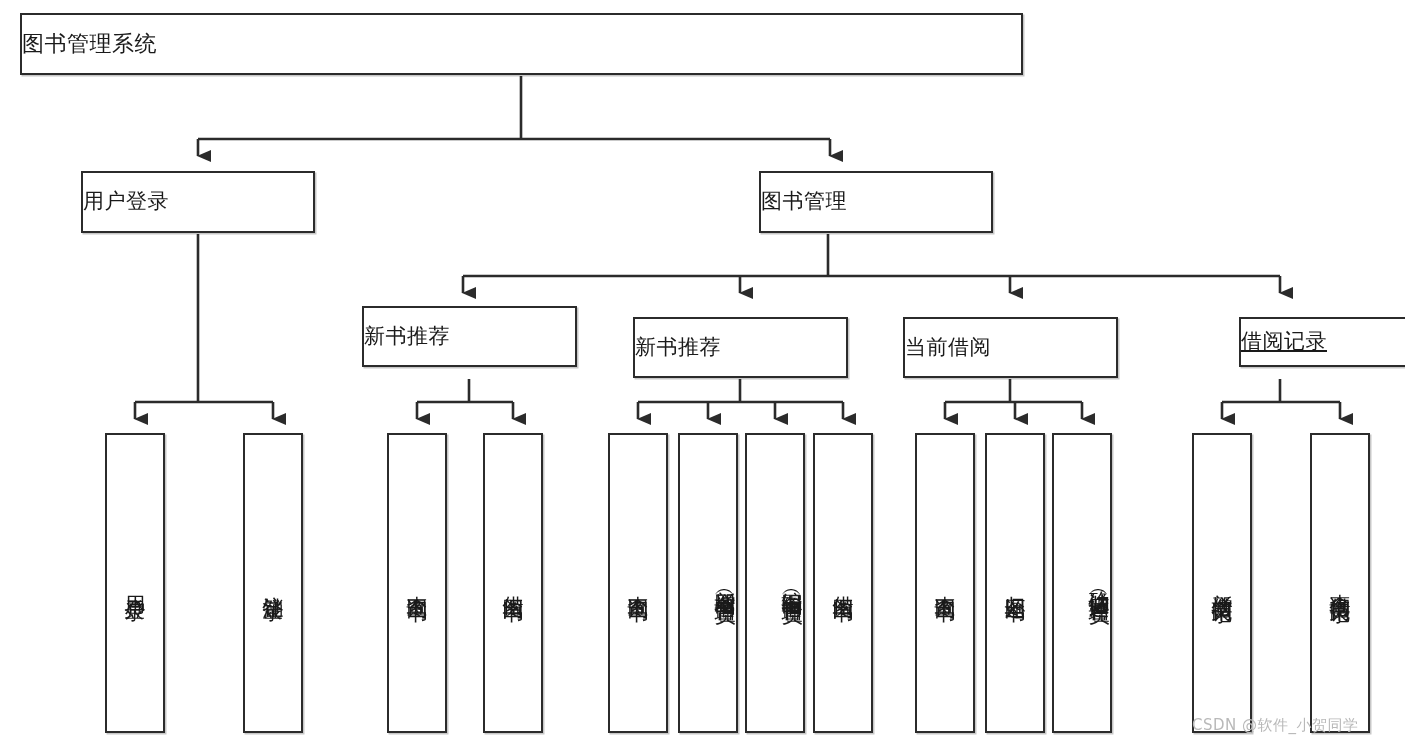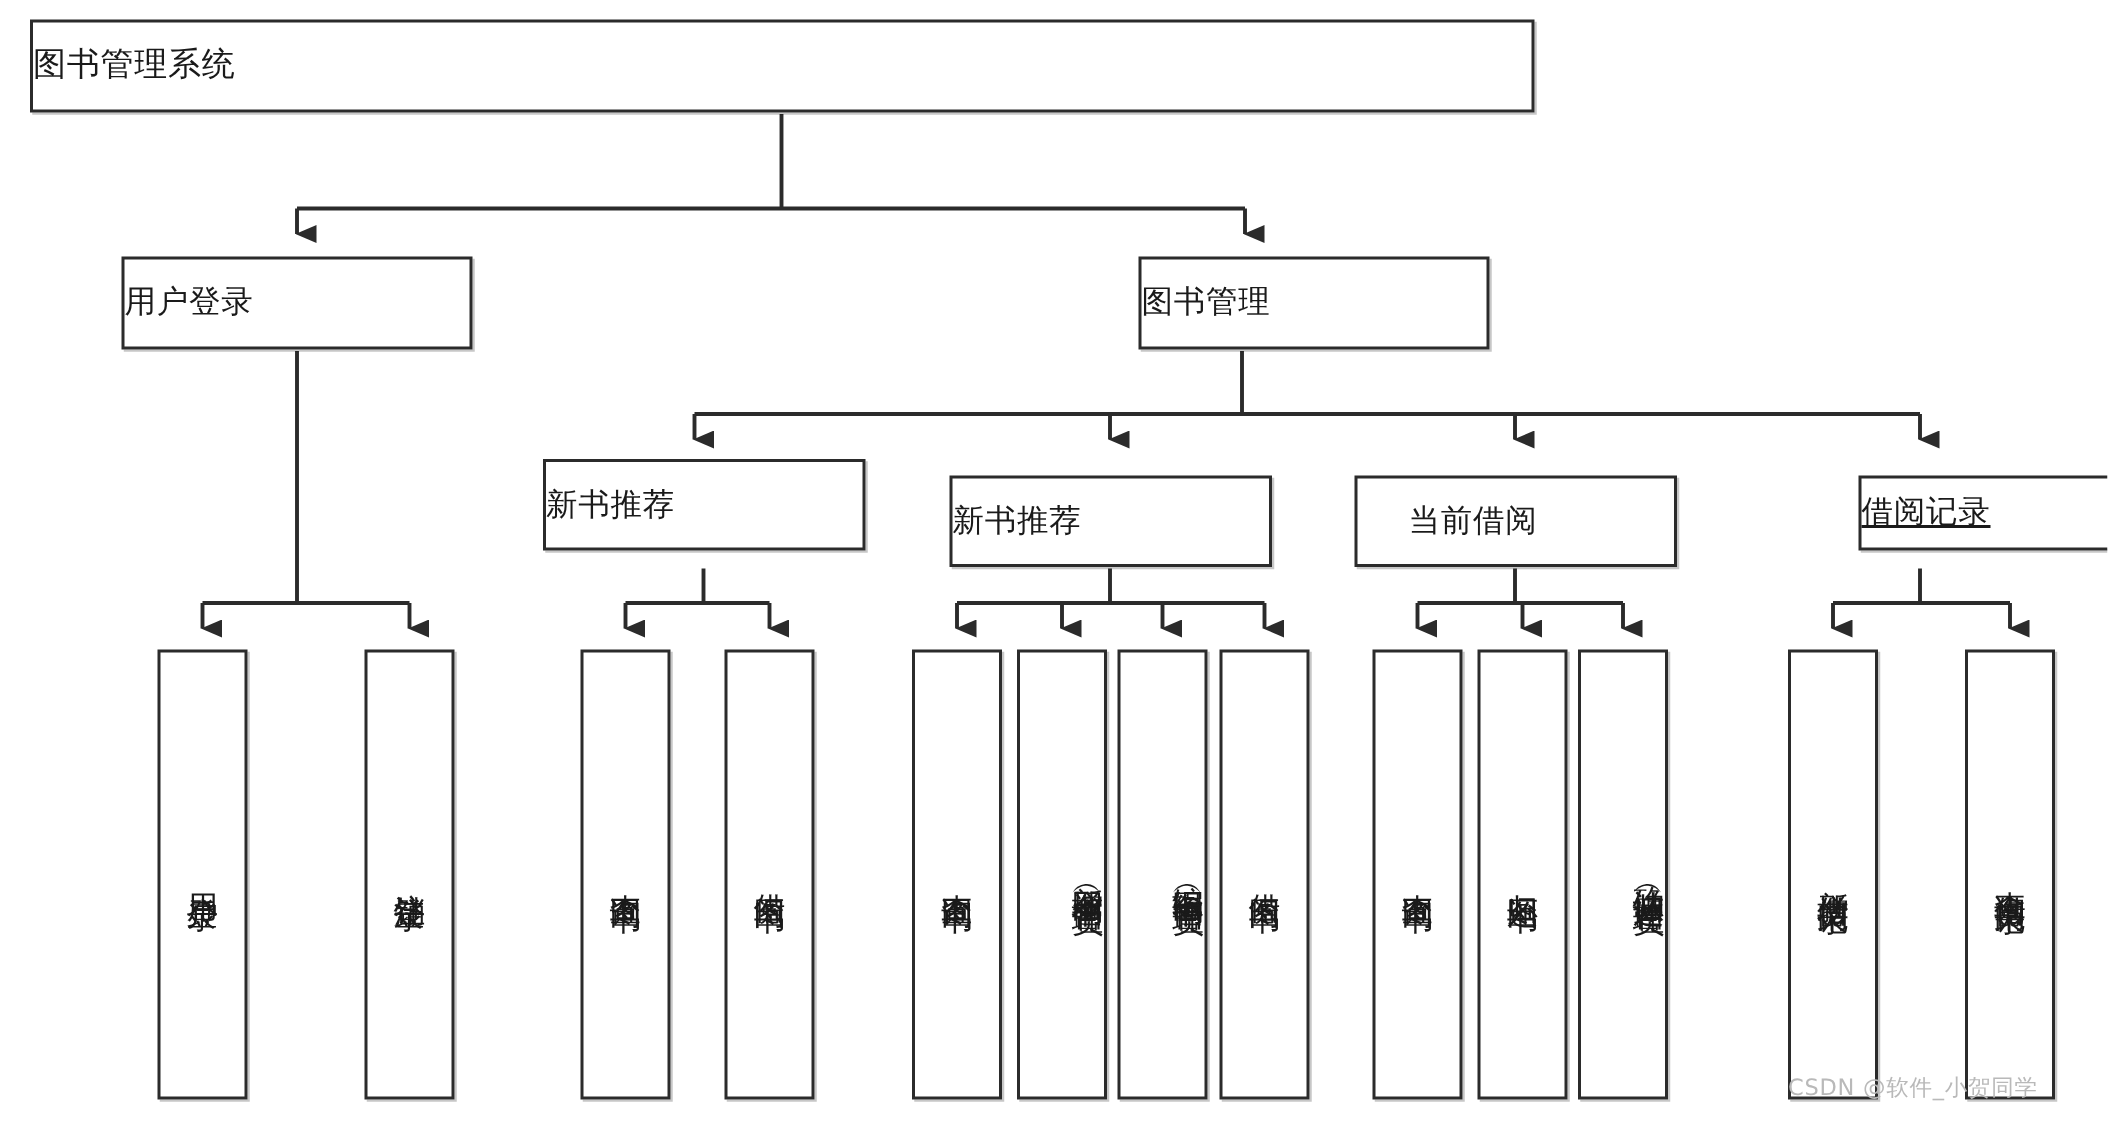--- a/index.html
+++ b/index.html
@@ -134,21 +134,21 @@
   <div class="node h" style="left:711px; top:171px; width:234px; height:62px;margin-left:48px;">
     <span>图书管理</span>
   </div>
 
   <div class="node h" style="left:362px; top:306px; width:215px; height:61px;">
     <span>新书推荐</span>
   </div>
   <div class="node h" style="left:633px; top:317px; width:215px; height:61px;">
     <span>新书推荐</span>
   </div>
-  <div class="node h" style="left:903px; top:317px; width:215px; height:61px;padding-left:34px;">
+  <div class="node h" style="left:903px; top:317px; width:215px; height:61px;">
     <span>当前借阅</span>
   </div>
   <div class="node h" style="left:1239px; top:317px; width:215px; height:50px;text-decoration:underline;">
     <span>借阅记录</span>
   </div>
 
   <div class="node v center" style="left:105px; top:433px; width:60px; height:300px;">
     <span>用户登录</span>
   </div>
   <div class="node v center" style="left:243px; top:433px; width:60px; height:300px;">

